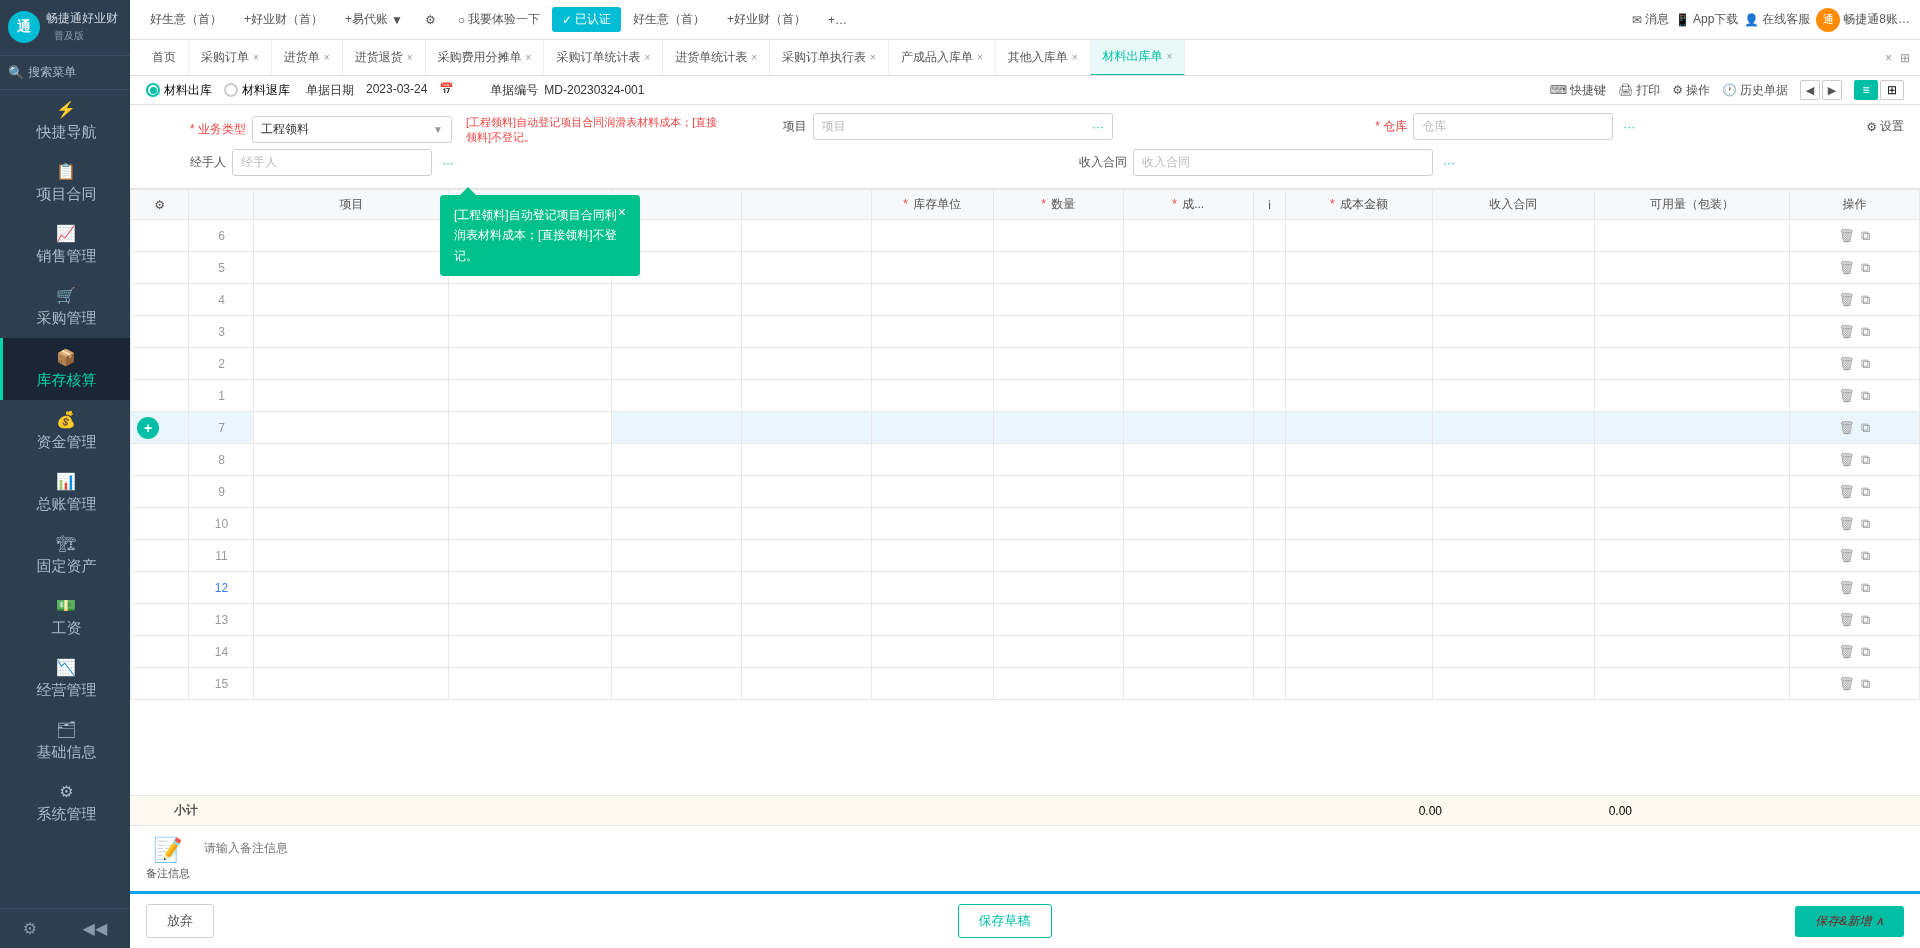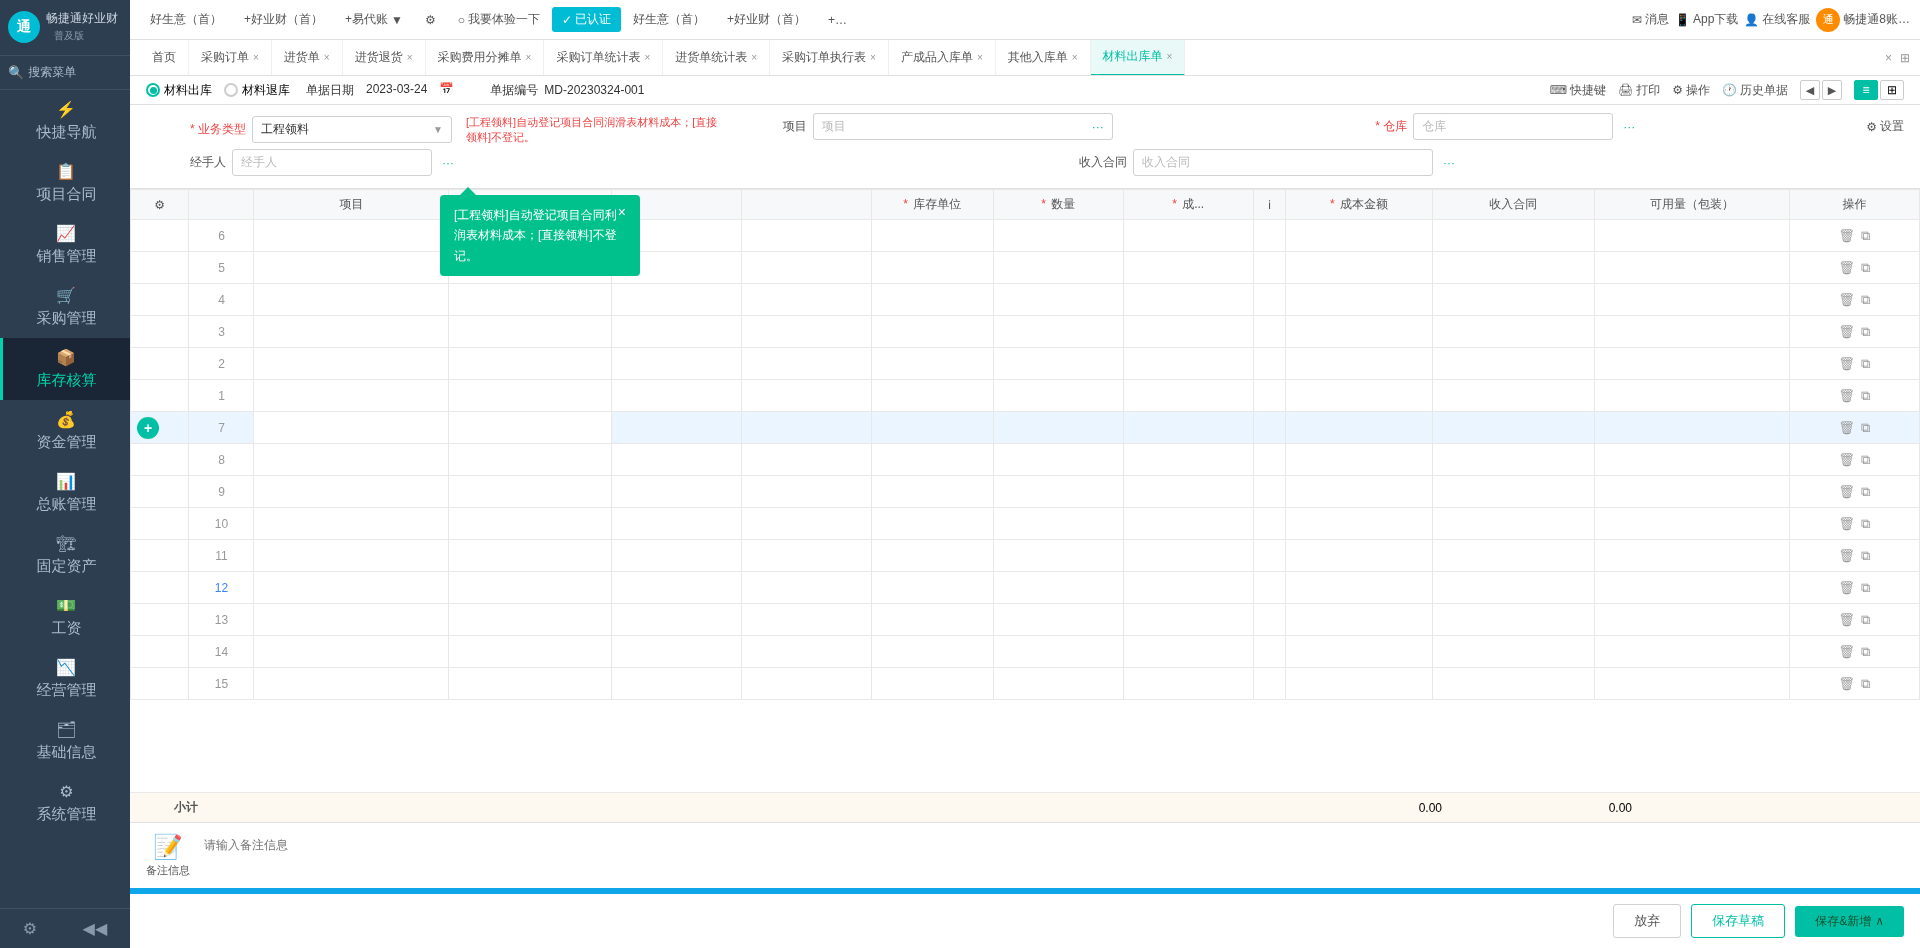--- a/index.html
+++ b/index.html
@@ -89,25 +89,25 @@
     .op-icons { display: flex; align-items: center; gap: 6px; justify-content: center; }
     .op-icon { cursor: pointer; color: #999; font-size: 13px; }
     .add-row-btn { width: 22px; height: 22px; background: #00bfa5; color: #fff; border-radius: 50%; display: flex; align-items: center; justify-content: center; cursor: pointer; font-size: 14px; font-weight: bold; flex-shrink: 0; }
 
     
     .remarks-area { background: #fff; border-top: 1px solid #e0e0e0; padding: 10px 16px; display: flex; align-items: flex-start; gap: 10px; flex-shrink: 0; }
     .remarks-icon { color: #00bfa5; font-size: 24px; }
     .remarks-input { flex: 1; border: none; outline: none; color: #999; font-size: 12px; resize: none; height: 36px; padding: 4px; }
 
     
-    .footer { background: #fff; border-top: 6px solid #0ea5e9; padding: 10px 16px; display: flex; align-items: center; justify-content: flex-end; gap: 10px; flex-shrink: 0; }
+    .footer { background: #fff; border-top: 3px solid #0ea5e9; padding: 10px 16px; display: flex; align-items: center; justify-content: space-between; gap: 10px; flex-shrink: 0; }
     .btn { padding: 7px 20px; border-radius: 3px; cursor: pointer; font-size: 13px; border: none; }
     .btn-default { background: #fff; border: 1px solid #d0d0d0; color: #555; }
     .btn-draft { background: #fff; border: 1px solid #00bfa5; color: #00bfa5; }
-    .btn-primary { background: #00bfa5; color: #14532d; display: flex; align-items: center; gap: 4px; }
+    .btn-primary { background: #00bfa5; color: #7f1d1d; display: flex; align-items: center; gap: 4px; font-style: italic; }
     .action-btn { display: flex; align-items: center; gap: 3px; color: #555; cursor: pointer; font-size: 12px; }
 
     .top-right-area { display: flex; align-items: center; gap: 6px; flex-shrink: 0; }
     .icon-btn { display: flex; align-items: center; gap: 3px; color: #555; cursor: pointer; font-size: 12px; }
 
     .settings-btn { margin-left: auto; display: flex; align-items: center; gap: 3px; color: #555; cursor: pointer; font-size: 12px; }
 
     .nav-arrows { display: flex; gap: 2px; }
     .nav-arrow { width: 20px; height: 20px; border: 1px solid #ccc; display: flex; align-items: center; justify-content: center; cursor: pointer; color: #555; border-radius: 2px; font-size: 11px; }
 

